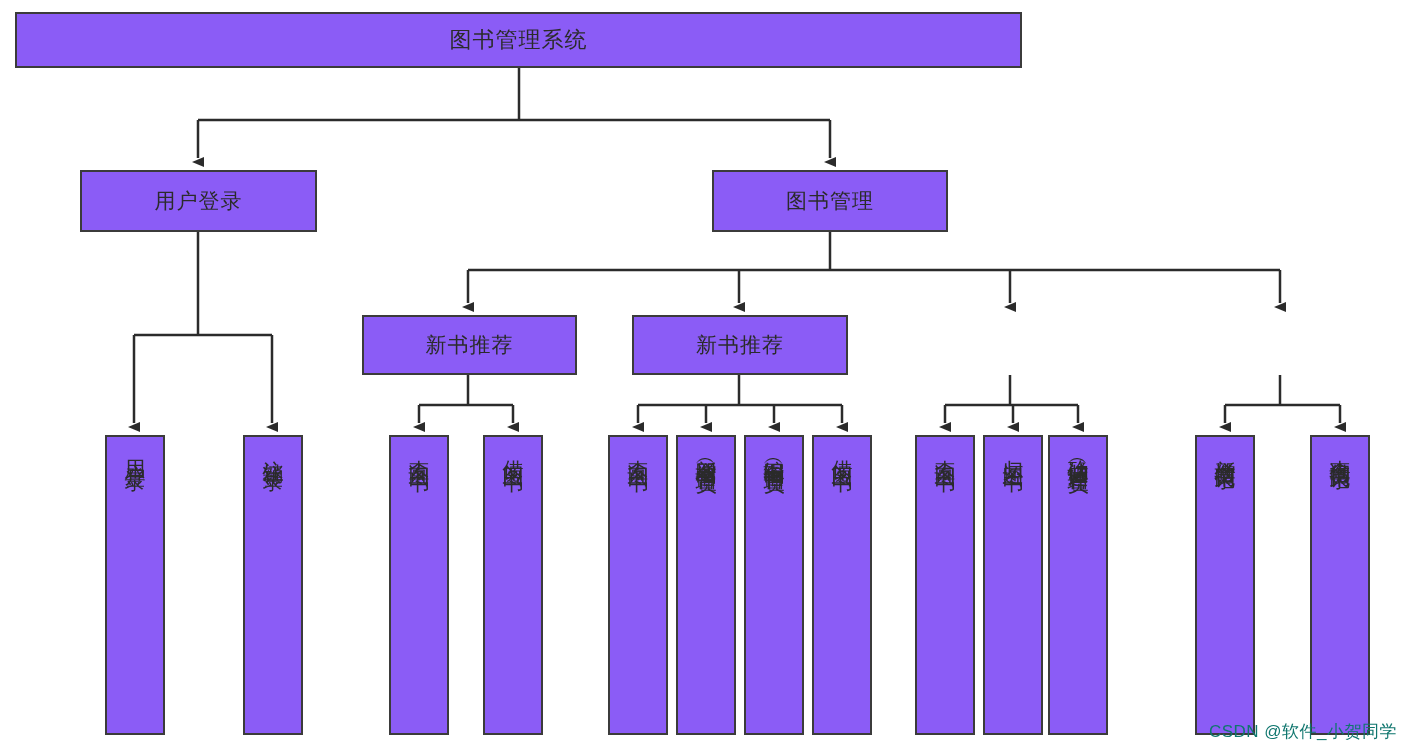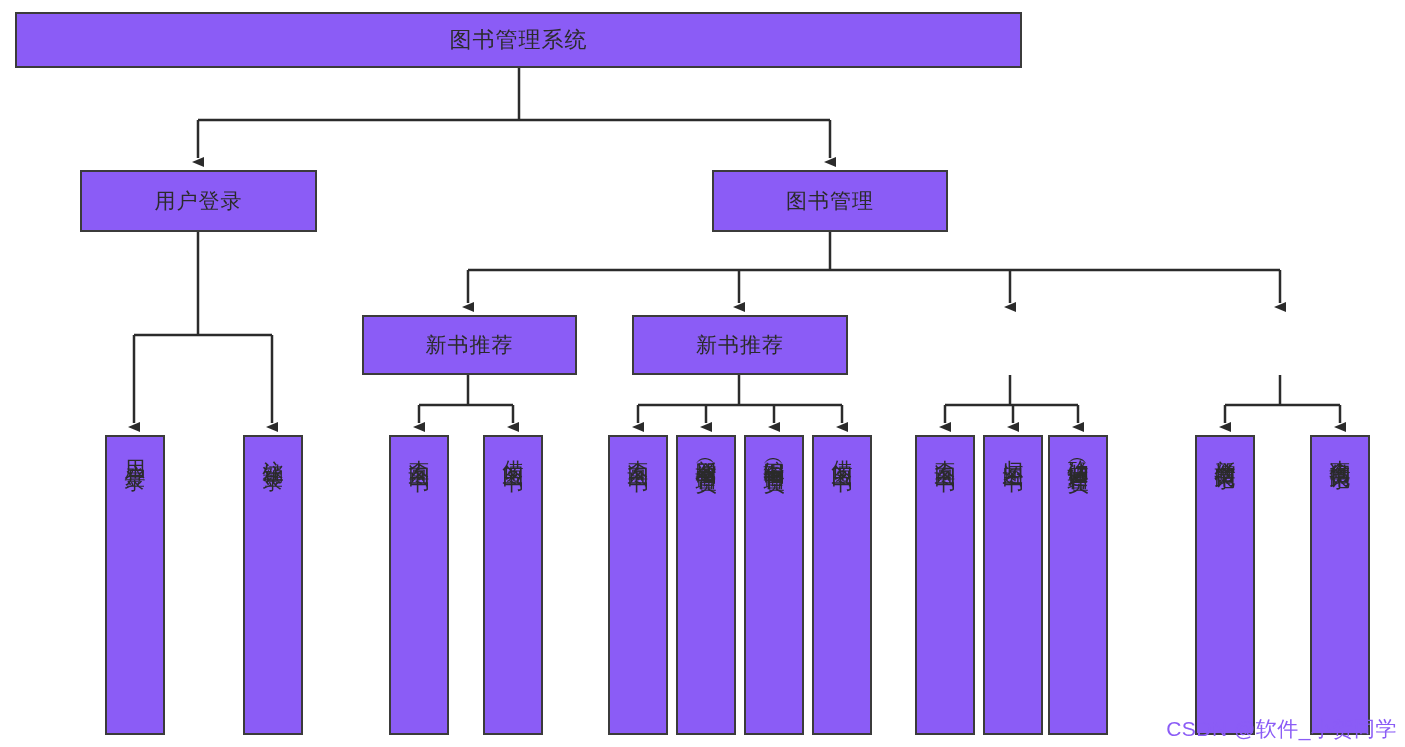--- a/index.html
+++ b/index.html
@@ -54,22 +54,22 @@
     left: 0;
     top: 0;
     width: 1405px;
     height: 747px;
     pointer-events: none;
   }
   .watermark {
     position: absolute;
     right: 8px;
     bottom: 4px;
-    font-size: 21px;
-    color: #8b5cf6;
+    font-size: 17px;
+    color: #0f766e;
     white-space: nowrap;
     letter-spacing: 0.5px;
   }
 </style>
 </head>
 <body>
 
 <div id="canvas">
 
   <svg class="wires" viewBox="0 0 1405 747" xmlns="http://www.w3.org/2000/svg">

